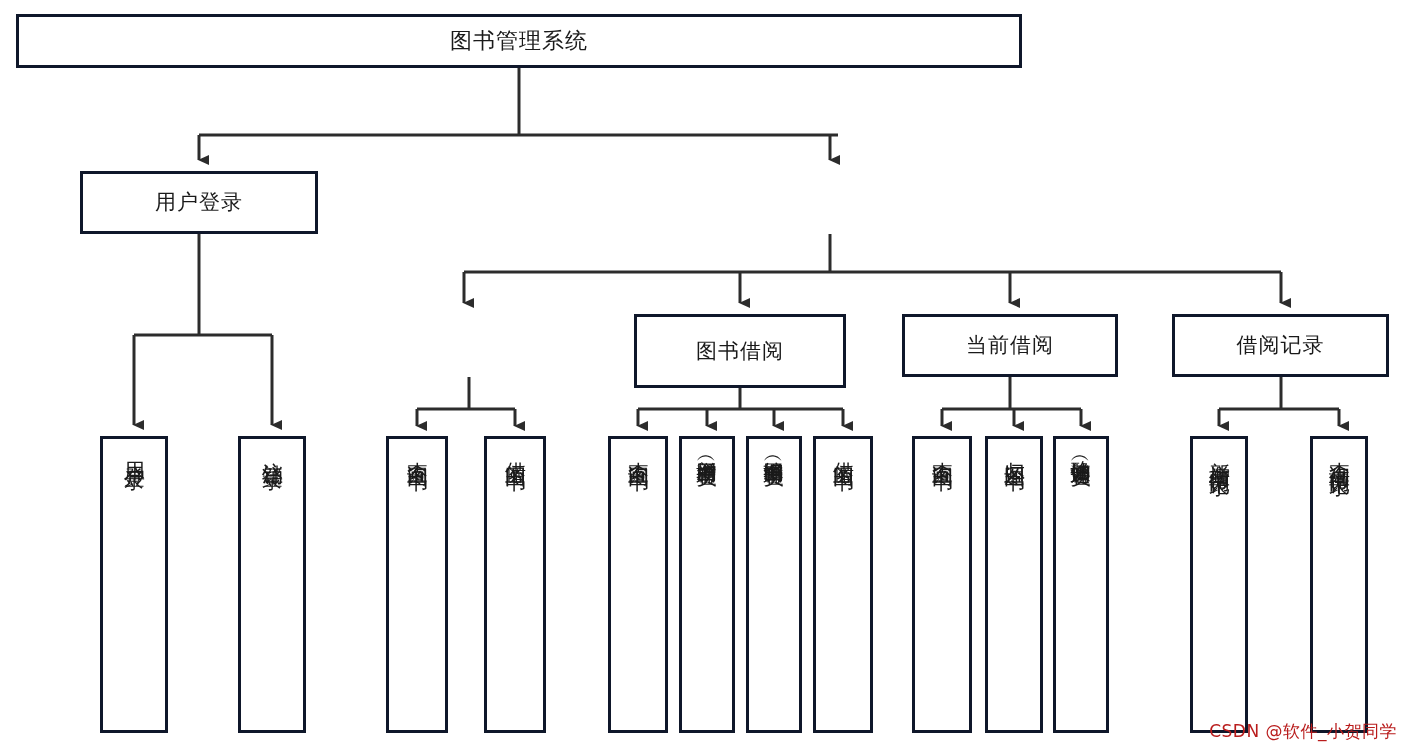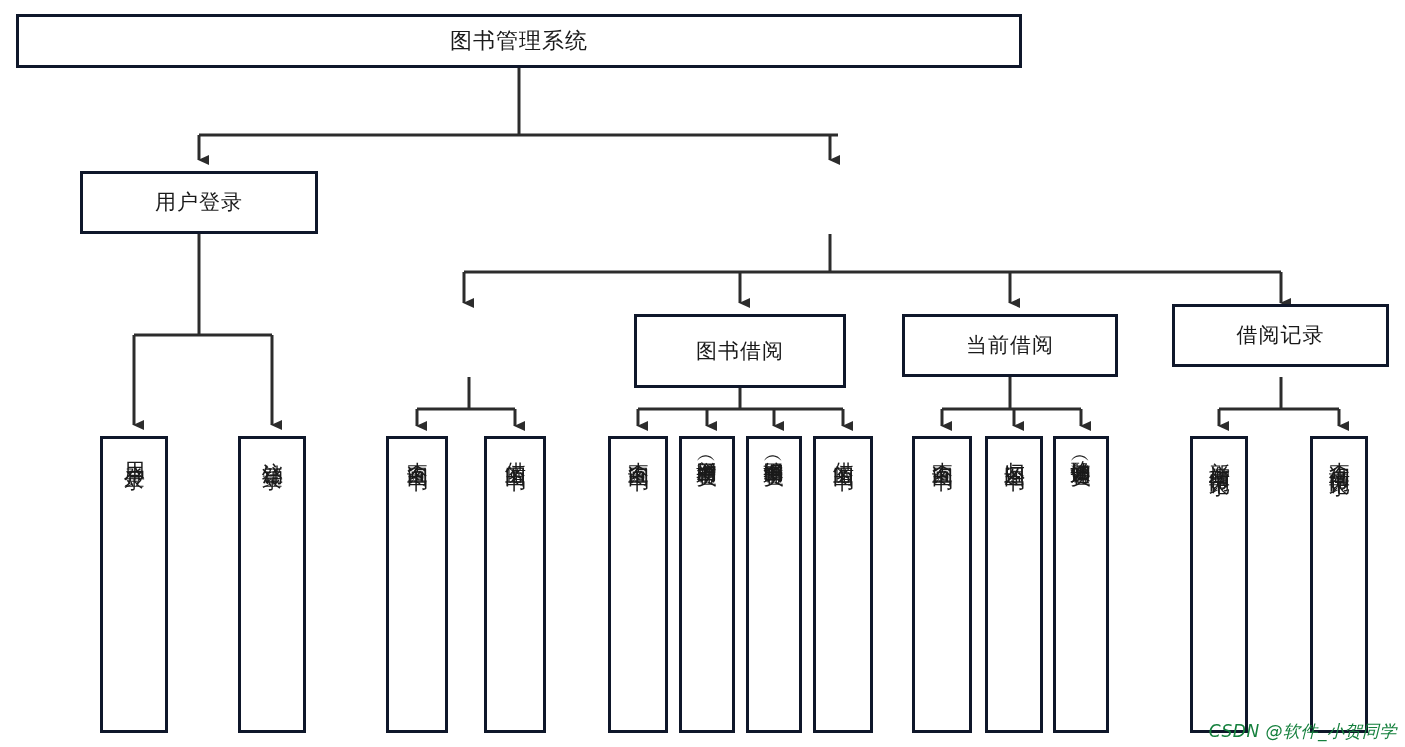--- a/index.html
+++ b/index.html
@@ -69,25 +69,24 @@
   .node.leaf.tall .lbl {
     font-size: 20px;
     letter-spacing: 1px;
   }
   
   #watermark {
     position: absolute;
     right: 8px;
     bottom: 4px;
     font-size: 17px;
-    color: #15803d;
+    color: #b91c1c;
     letter-spacing: 0.5px;
     white-space: nowrap;
     user-select: none;
-    font-style: italic;
   }
 </style>
 </head>
 <body>
 
 <div id="canvas">
 
   <svg id="wires" viewBox="0 0 1405 747" xmlns="http://www.w3.org/2000/svg">
     <defs>
       <marker id="arw" markerWidth="10" markerHeight="11" refX="5" refY="10" orient="auto" markerUnits="userSpaceOnUse">
@@ -145,21 +144,21 @@
   <div class="node horiz" style="left:80px; top:171px; width:238px; height:63px;">
     <span class="lbl">用户登录</span>
   </div>
 
   <div class="node horiz" style="left:634px; top:314px; width:212px; height:74px;">
     <span class="lbl">图书借阅</span>
   </div>
   <div class="node horiz" style="left:902px; top:314px; width:216px; height:63px;">
     <span class="lbl">当前借阅</span>
   </div>
-  <div class="node horiz" style="left:1172px; top:304px; width:217px; height:63px;">
+  <div class="node horiz" style="left:1172px; top:314px; width:217px; height:63px;">
     <span class="lbl">借阅记录</span>
   </div>
 
   <div class="node leaf" style="left:100px; top:436px; width:68px; height:297px;">
     <span class="lbl">用户登录</span>
   </div>
   <div class="node leaf" style="left:238px; top:436px; width:68px; height:297px;">
     <span class="lbl">注销登录</span>
   </div>
 

